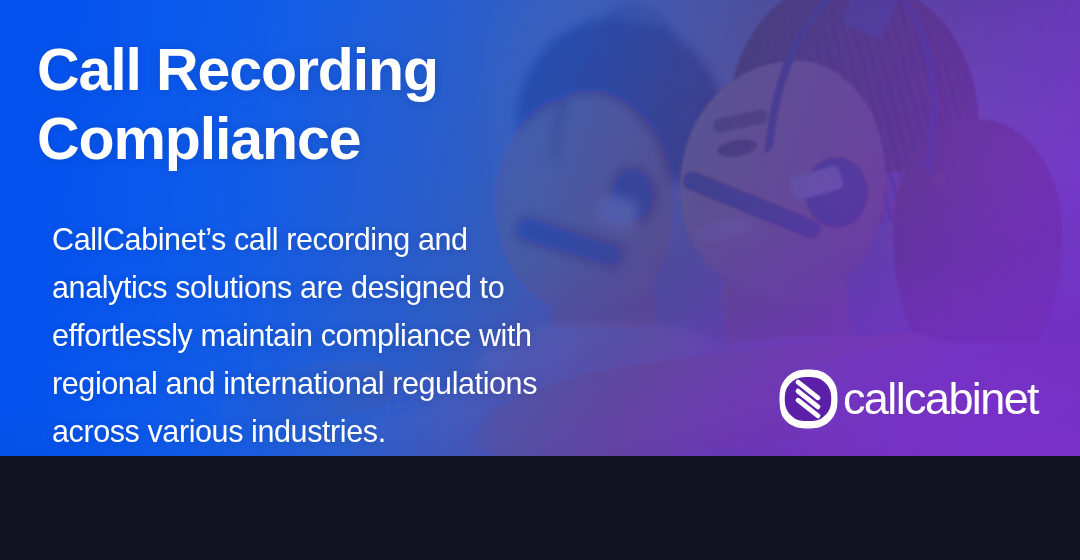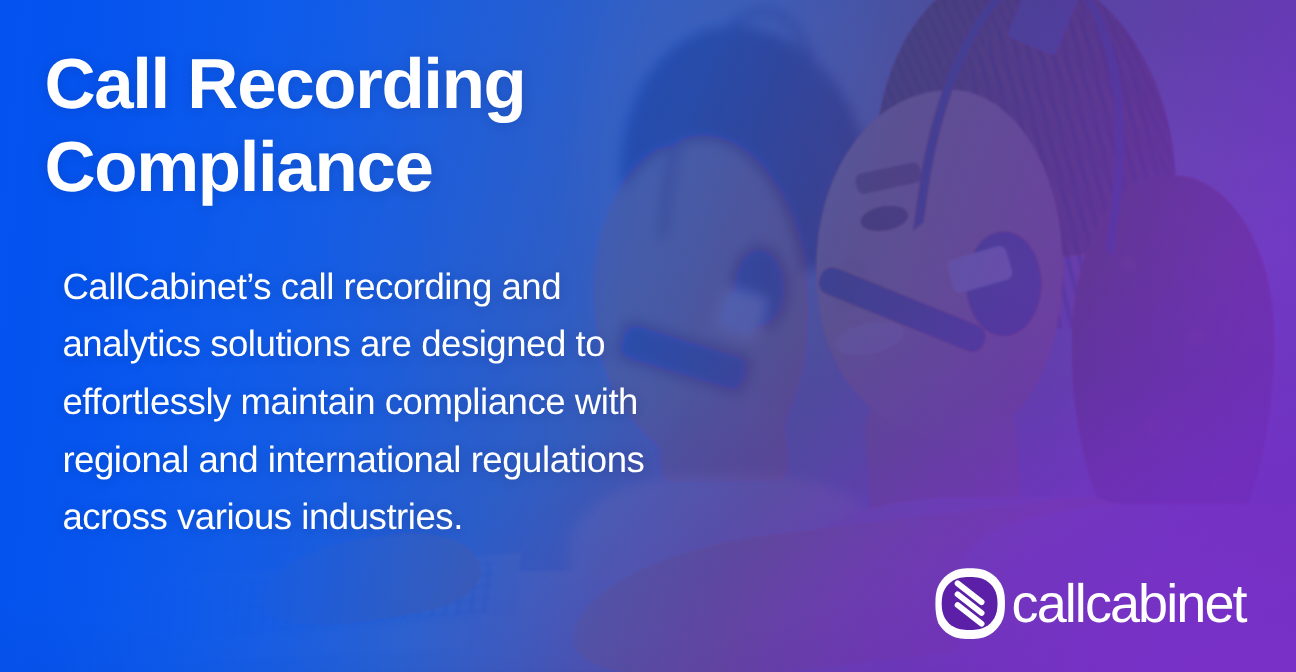--- a/index.html
+++ b/index.html
@@ -6,21 +6,21 @@
   * { margin:0; padding:0; box-sizing:border-box; }
   html, body {
     width:1080px; height:560px;
     overflow:hidden;
     background:#10131f;
     font-family:"Liberation Sans", sans-serif;
   }
 
   .banner {
     position:relative;
-    width:1080px; height:560px;
+    width:1080px; height:456px;
     overflow:hidden;
     padding-left:20px;
   }
 
   
   .photo {
     position:absolute; inset:0;
     background:#5d6d84;
     overflow:hidden;
   }

